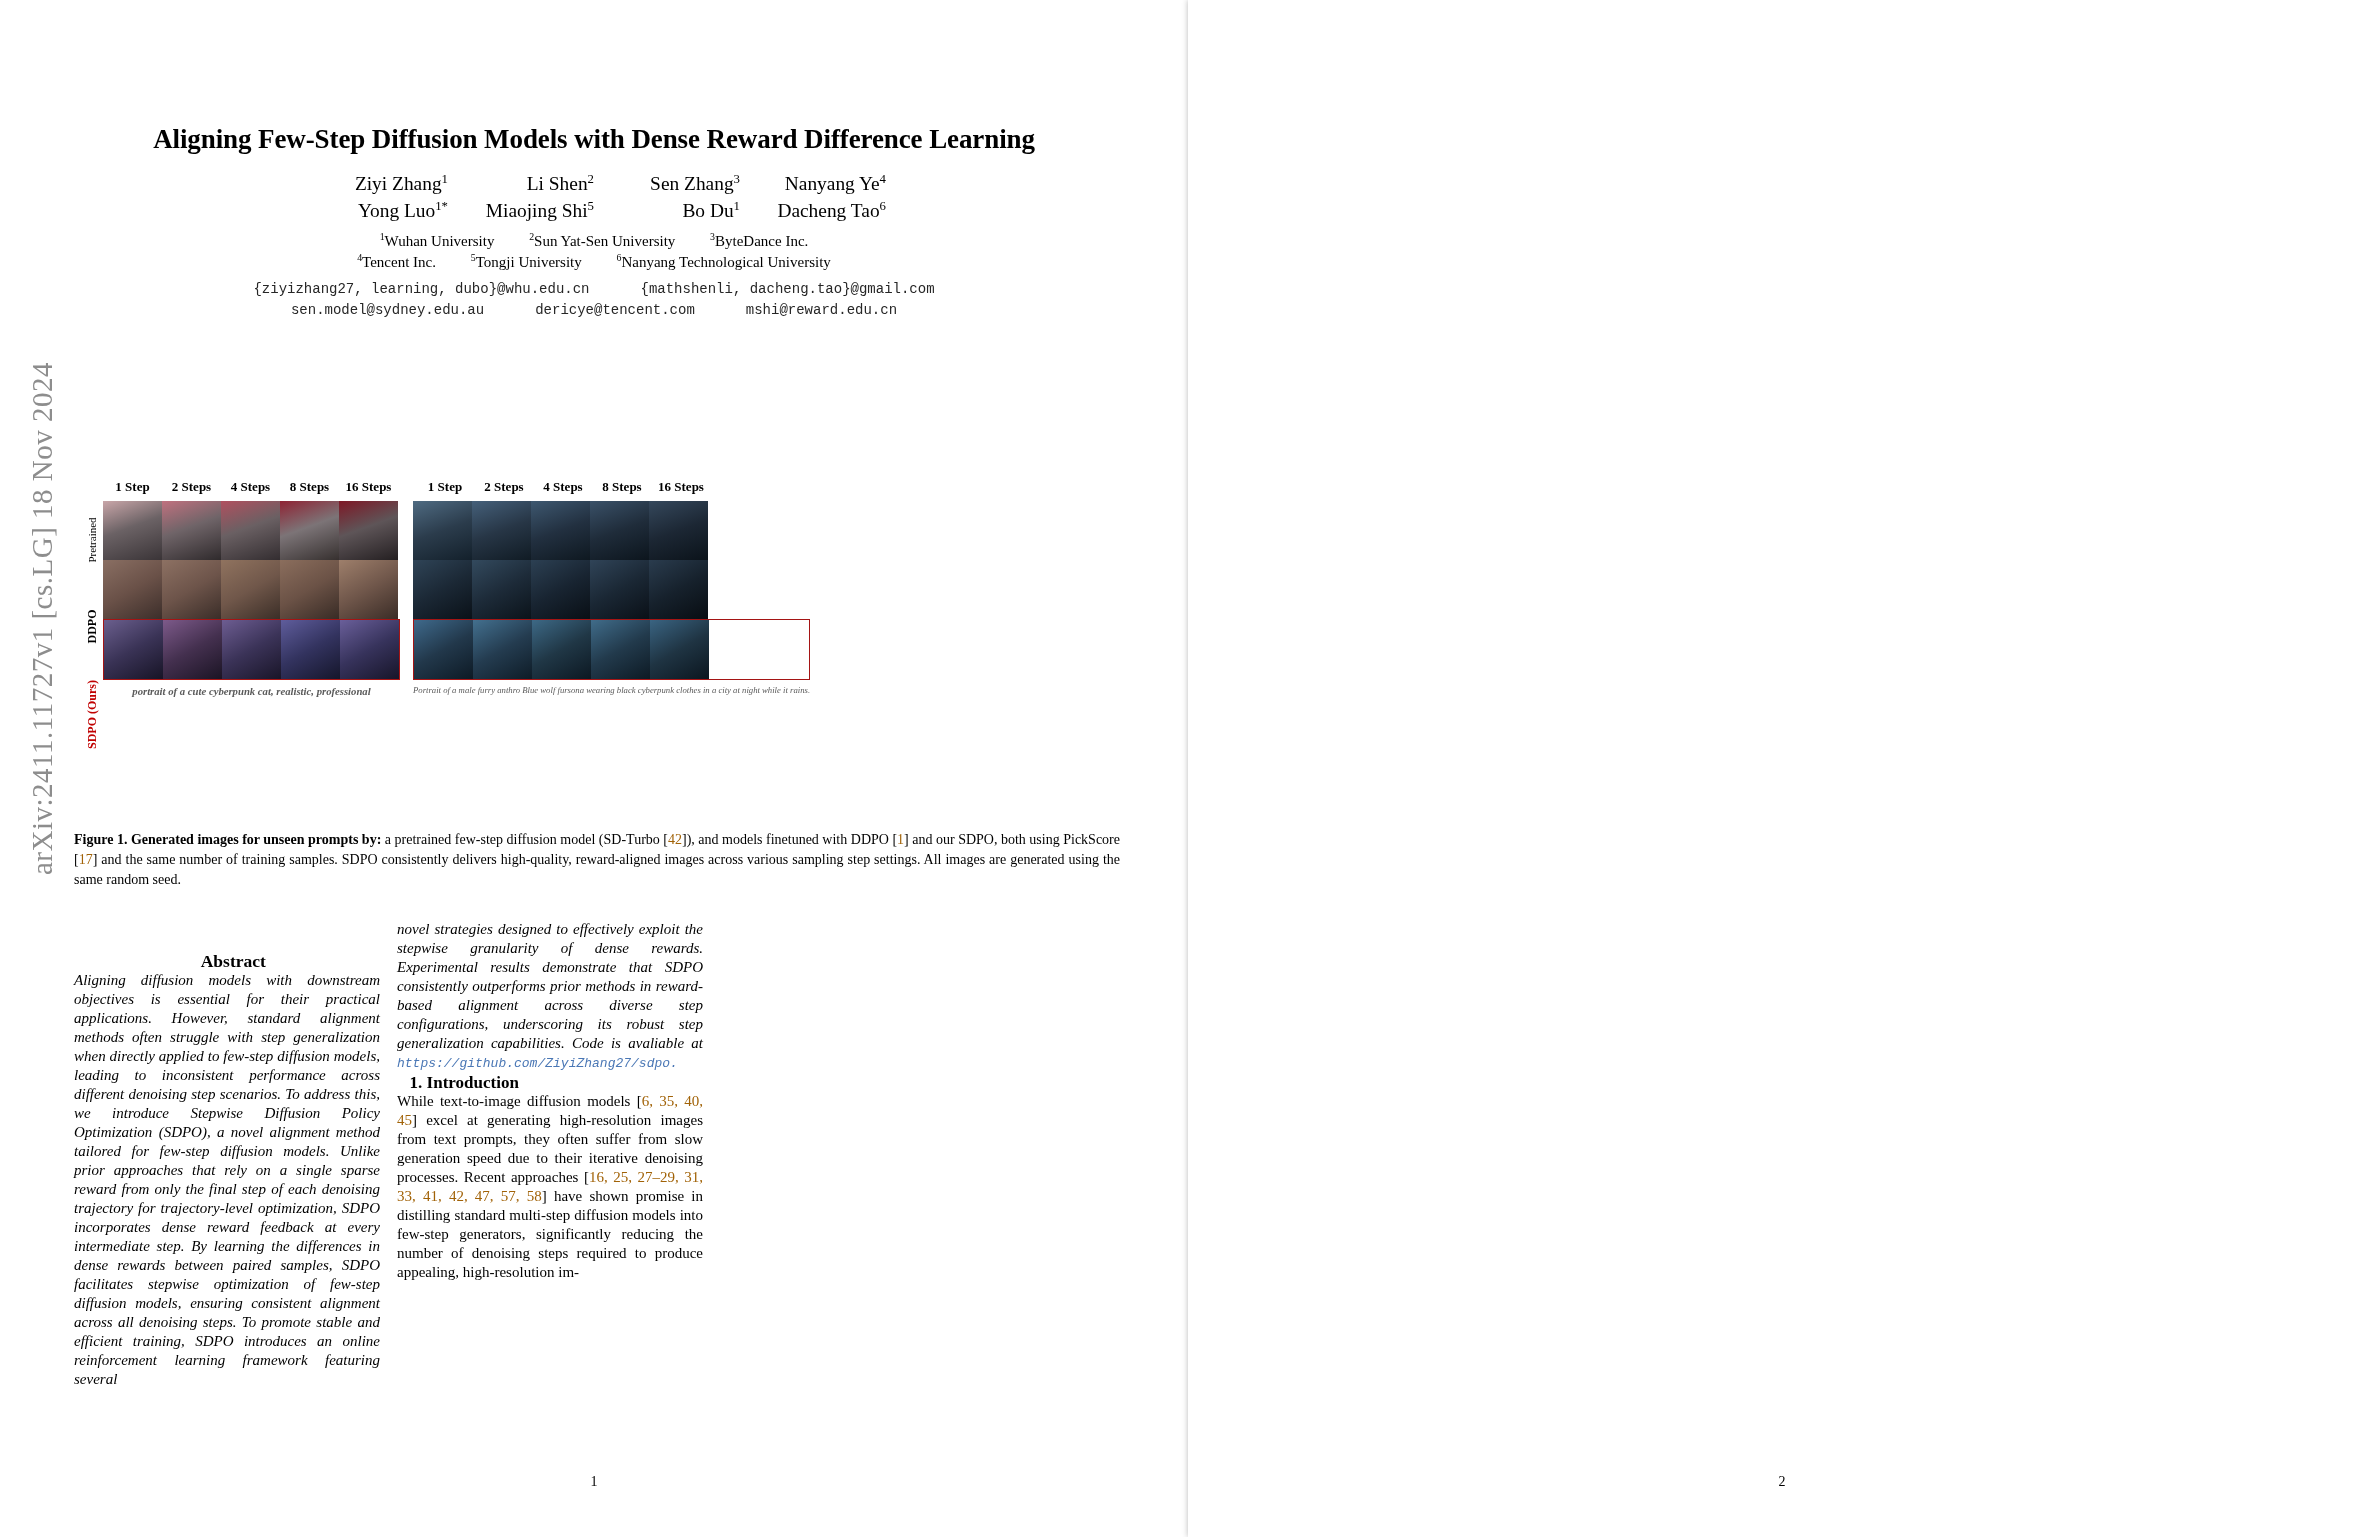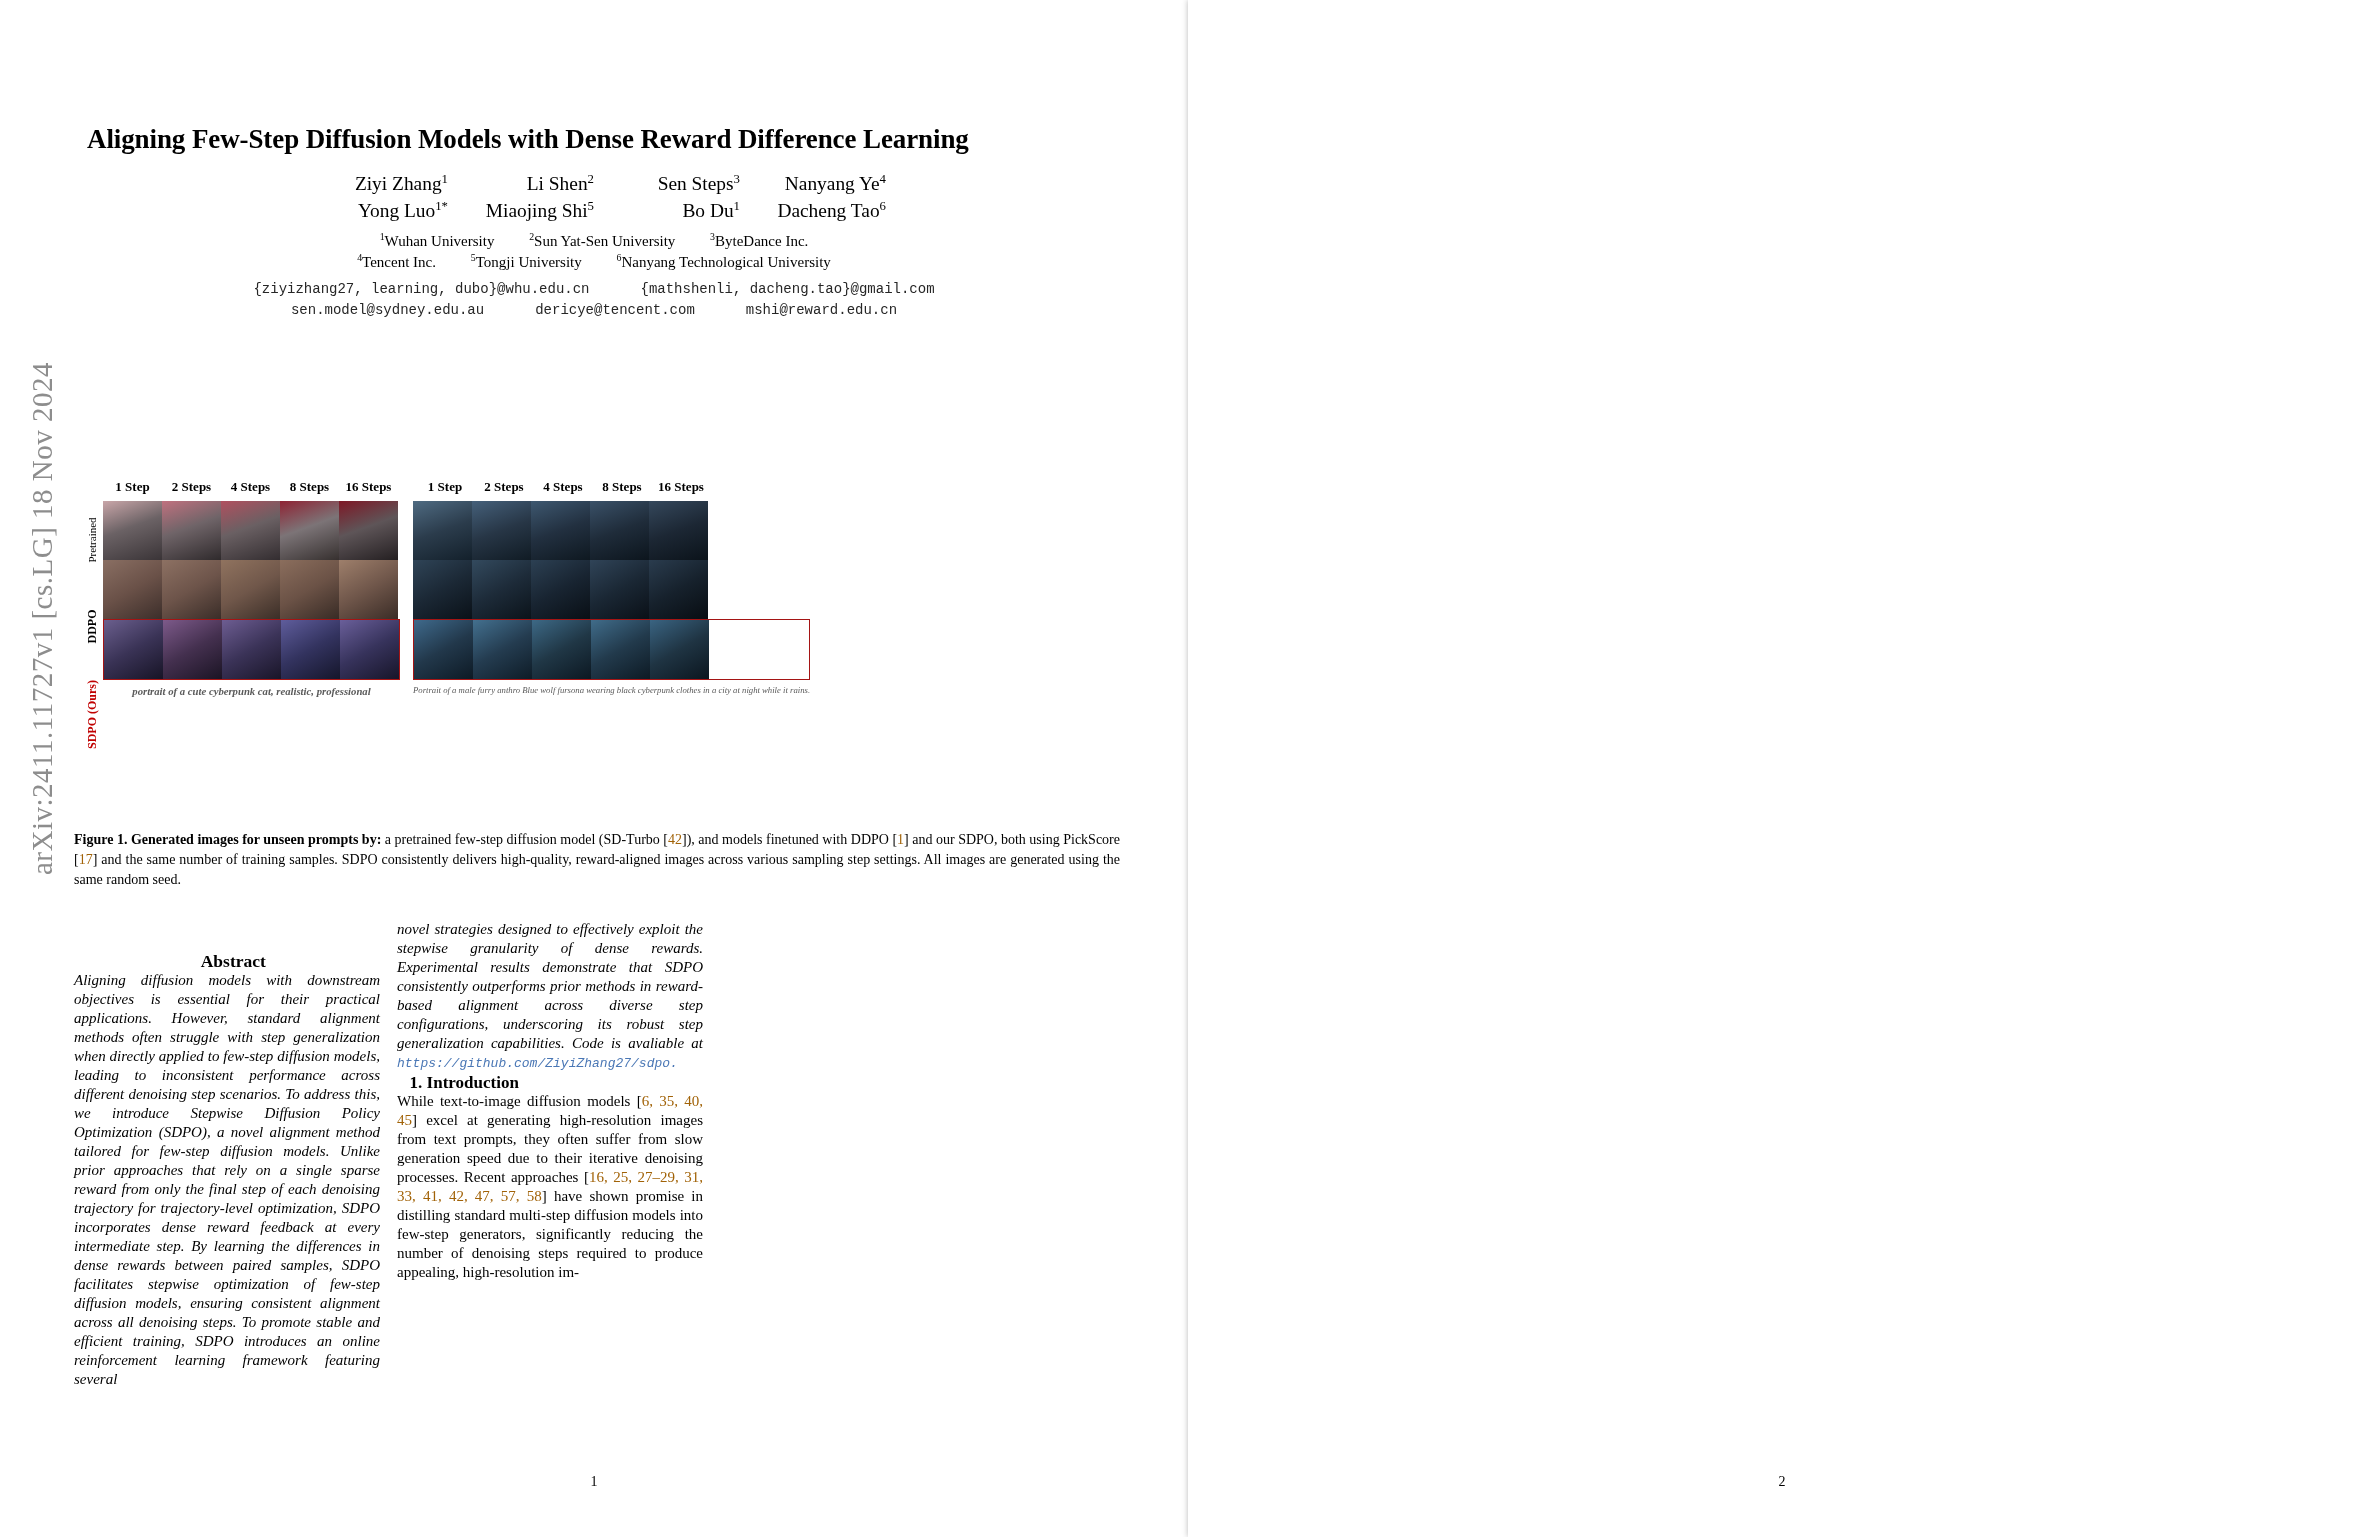--- a/index.html
+++ b/index.html
@@ -15,21 +15,21 @@
   .arxiv-stamp{
     position:absolute;left:-229px;top:602px;width:543px;
     transform:rotate(-90deg);transform-origin:center center;
     font-family:"Liberation Serif",serif;font-size:29px;color:#8d8d8d;
     letter-spacing:0.5px;text-align:center;white-space:nowrap;
   }
 
   
   .paper-title{
     position:absolute;left:87px;top:124px;width:1014px;
-    font-size:27px;font-weight:bold;text-align:left;letter-spacing:-0.1px;
+    font-size:27px;font-weight:bold;text-align:center;letter-spacing:-0.1px;
   }
   .authors{position:absolute;left:87px;top:170px;width:1014px;text-align:right;font-size:19.4px;line-height:27px;}
   .authors .row{display:flex;justify-content:center;}
   .authors .a{display:inline-block;}
   .ar1 .a{width:146px;}
   sup{font-size:.66em;vertical-align:super;line-height:0;}
   .affil{position:absolute;left:87px;top:231px;width:1014px;text-align:center;font-size:15px;line-height:21.3px;}
   .affil .a{display:inline-block;}
   .emails{position:absolute;left:87px;top:279px;width:1014px;text-align:center;
           font-family:"Liberation Mono",monospace;font-size:14px;line-height:21.3px;color:#262626;}
@@ -80,21 +80,21 @@
   <div class="page" id="page1">
 
     <div class="arxiv-stamp">arXiv:2411.11727v1  [cs.LG]  18 Nov 2024</div>
 
     <div class="paper-title">Aligning Few-Step Diffusion Models with Dense Reward Difference Learning</div>
 
     <div class="authors">
       <div class="row ar1">
         <span class="a"><span>Ziyi Zhang</span><sup>1</sup></span>
         <span class="a"><span>Li Shen</span><sup>2</sup></span>
-        <span class="a"><span>Sen Steps</span><sup>3</sup></span>
+        <span class="a"><span>Sen Zhang</span><sup>3</sup></span>
         <span class="a"><span>Nanyang Ye</span><sup>4</sup></span>
       </div>
       <div class="row ar1">
         <span class="a"><span>Yong Luo</span><sup>1*</sup></span>
         <span class="a"><span>Miaojing Shi</span><sup>5</sup></span>
         <span class="a"><span>Bo Du</span><sup>1</sup></span>
         <span class="a"><span>Dacheng Tao</span><sup>6</sup></span>
       </div>
     </div>
 

